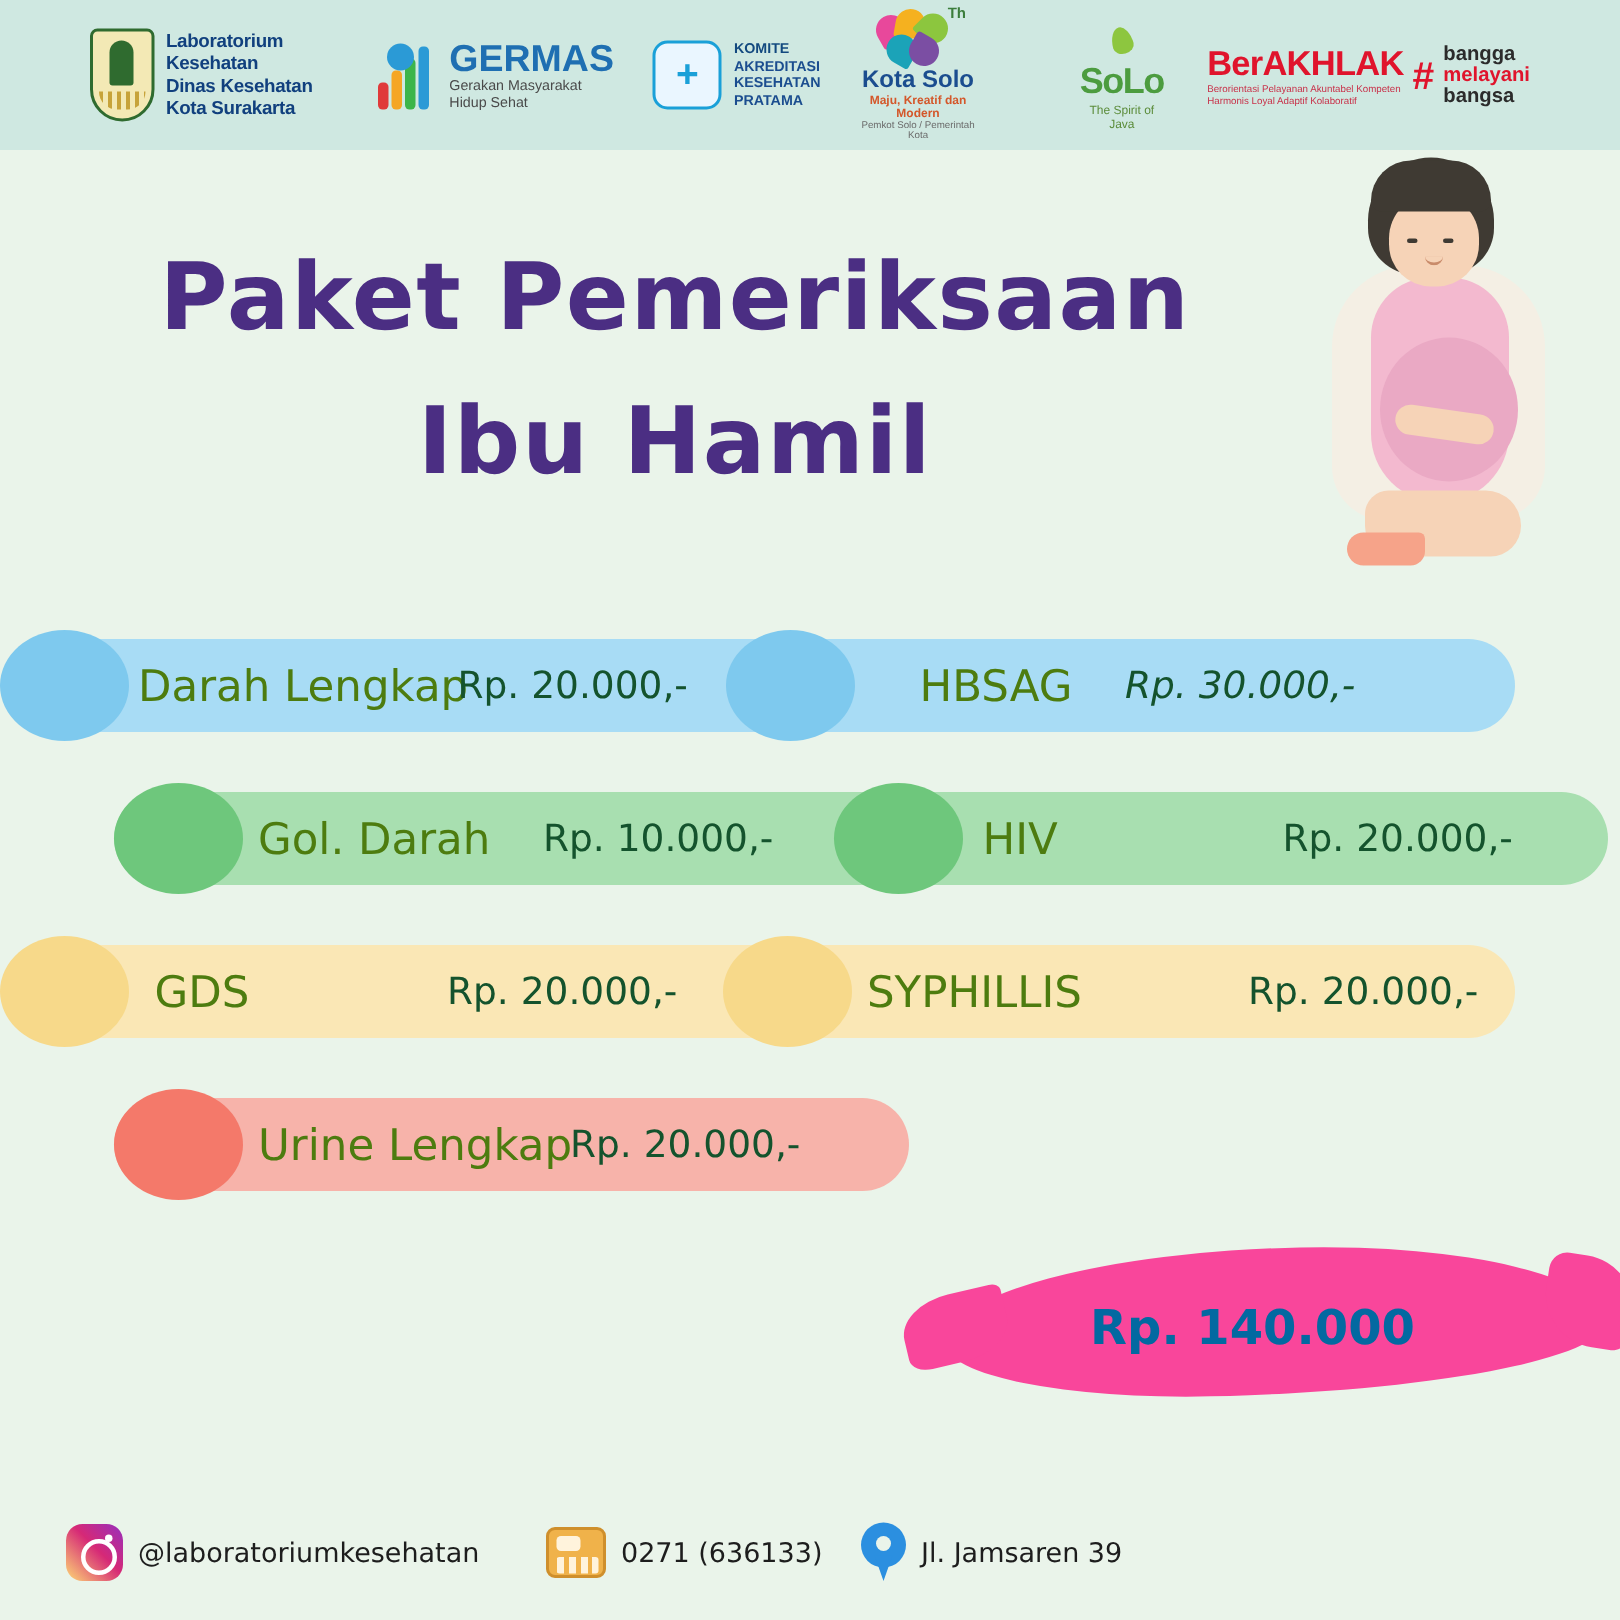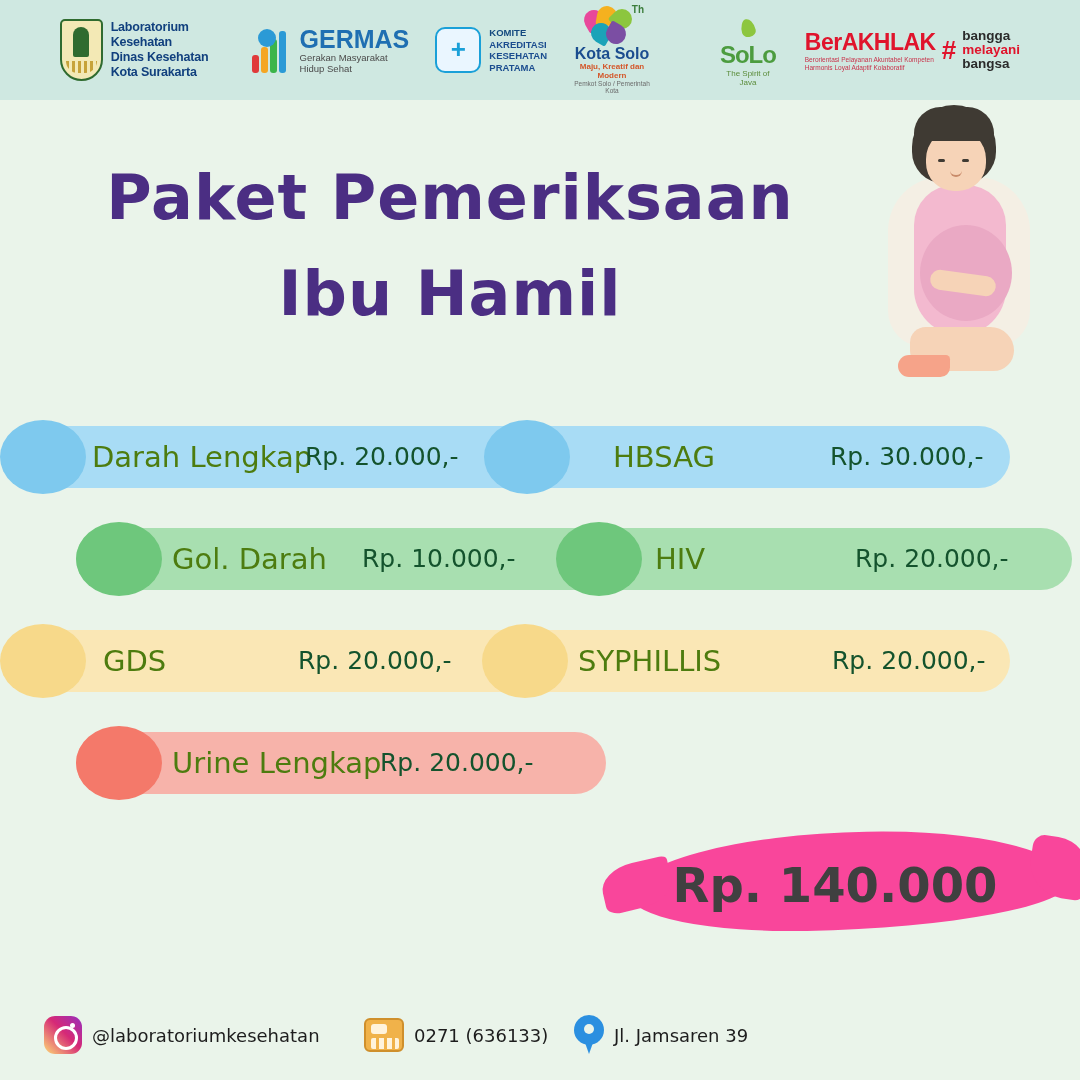--- a/index.html
+++ b/index.html
@@ -207,21 +207,21 @@
     background:#f9469b; border-radius:50% 10% 50% 20%; transform:rotate(-12deg);
   }
   .brush:after {
     content:""; position:absolute; right:-20px; top:10px; width:60px; height:60px;
     background:#f9469b; border-radius:20% 60% 20% 60%; transform:rotate(10deg);
   }
   .total-text {
     position: absolute; left: 0; top: 0; width: 470px; height: 130px;
     display: flex; align-items: center; justify-content: center;
     font-family: "DejaVu Sans", sans-serif;
-    font-size: 48px; font-weight: bold; color: #404040;
+    font-size: 32px; font-weight: bold; color: #0369a1;
     z-index: 2;
   }
 
   
   .footer {
     position: absolute; left: 0; bottom: 18px; width: 1080px; height: 54px;
     display: flex; align-items: center; padding: 0 44px; gap: 0;
   }
   .f-item { display: flex; align-items: center; gap: 10px; }
   .f-text { font-family: "DejaVu Sans", sans-serif; font-size: 18px; color: #1d1d1d; white-space: nowrap; }
@@ -385,21 +385,21 @@
 
 <div class="rows">
 
   <div class="row">
     <div class="bar" style="left:10px; width:1000px; background:#a8dcf5;"></div>
     <div class="dot" style="left:0px; background:#7ec9ee;"></div>
     <div class="dot" style="left:484px; background:#7ec9ee;"></div>
     <div class="lbl" style="left:92px;">Darah Lengkap</div>
     <div class="price" style="left:305px;">Rp. 20.000,-</div>
     <div class="lbl" style="left:613px;">HBSAG</div>
-    <div class="price" style="left:830px;">Rp. 30.000,-</div>
+    <div class="price" style="left:750px;font-style:italic;">Rp. 30.000,-</div>
   </div>
 
   <div class="row">
     <div class="bar" style="left:76px; width:996px; background:#a8dfb0;"></div>
     <div class="dot" style="left:76px; background:#6ec77c;"></div>
     <div class="dot" style="left:556px; background:#6ec77c;"></div>
     <div class="lbl" style="left:172px;">Gol. Darah</div>
     <div class="price" style="left:362px;">Rp. 10.000,-</div>
     <div class="lbl" style="left:655px;">HIV</div>
     <div class="price" style="left:855px;">Rp. 20.000,-</div>

